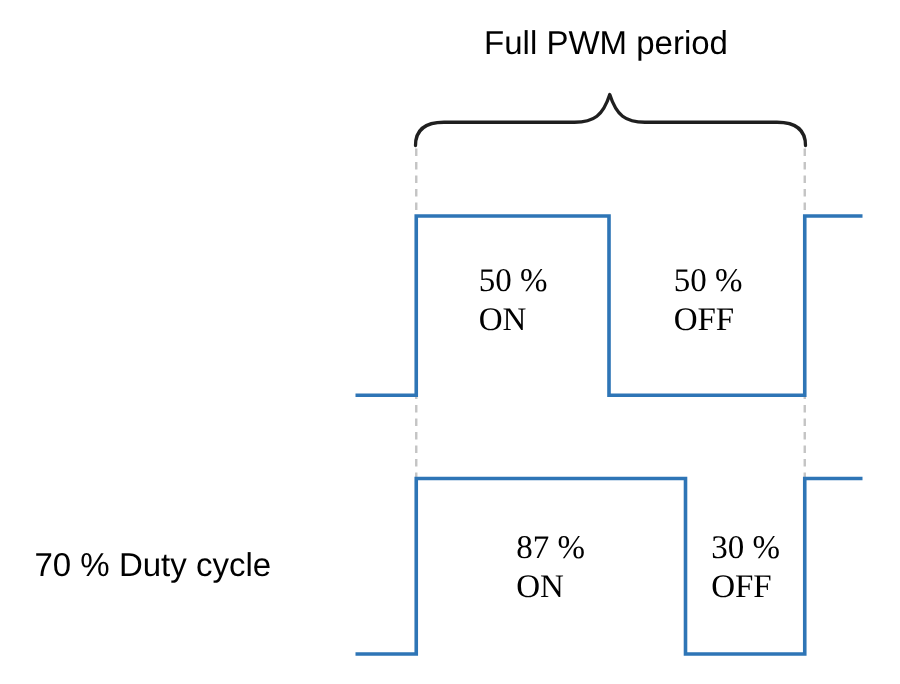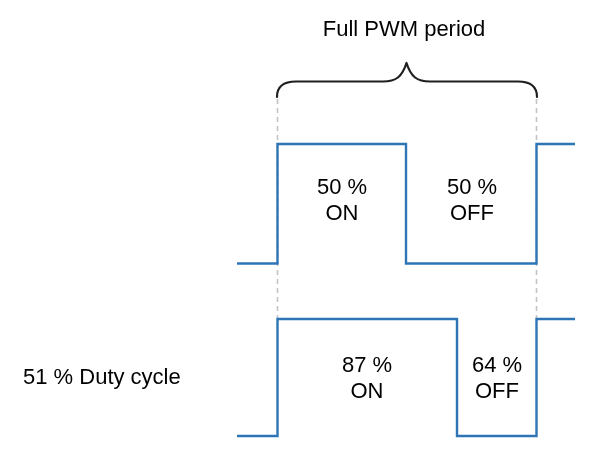--- a/index.html
+++ b/index.html
@@ -26,21 +26,21 @@
     white-space:nowrap;
   }
   .title{
     left:404px;top:16px;
     transform:translateX(-50%);
   }
   .rowlabel-1{left:23px;top:189px;}
   .rowlabel-2{left:23px;top:364px;}
   .seg{
     transform:translateX(-50%);
-    text-align:center;
+    font-family:Liberation Serif, serif;
   }
   .seg span{display:block;}
   .seg-1{left:342px;top:174px;}
   .seg-2{left:472px;top:174px;}
   .seg-3{left:367px;top:352px;}
   .seg-4{left:497px;top:352px;}
   .dash-line{
     stroke:var(--dashed);
     stroke-width:1.6;
     stroke-dasharray:5 4;
@@ -72,32 +72,32 @@
 
     <path class="brace-path" d="M 277 97 C 277 87 283 81.5 296 81.5 L 383 81.5 C 396 81.5 402 77 406.5 63 C 411 77 417 81.5 430 81.5 L 518 81.5 C 531 81.5 537 87 537 97"></path>
 
     <path class="wave" d="M 237 263.5 L 277.5 263.5 L 277.5 144 L 406 144 L 406 263.5 L 536.5 263.5 L 536.5 144 L 575 144"></path>
 
     <path class="wave" d="M 237 436 L 277.5 436 L 277.5 319 L 457 319 L 457 436 L 536.5 436 L 536.5 319 L 575 319"></path>
   </svg>
 
   <div class="txt title">Full PWM period</div>
 
-  <div class="txt rowlabel-2">51 % Duty cycle</div>
+  <div class="txt rowlabel-2">70 % Duty cycle</div>
 
   <div class="txt seg seg-1">
     <span>50 %</span>
     <span>ON</span>
   </div>
   <div class="txt seg seg-2">
     <span>50 %</span>
     <span>OFF</span>
   </div>
   <div class="txt seg seg-3">
     <span>87 %</span>
     <span>ON</span>
   </div>
   <div class="txt seg seg-4">
-    <span>64 %</span>
+    <span>30 %</span>
     <span>OFF</span>
   </div>
 
 </div>
 
 </body></html>

